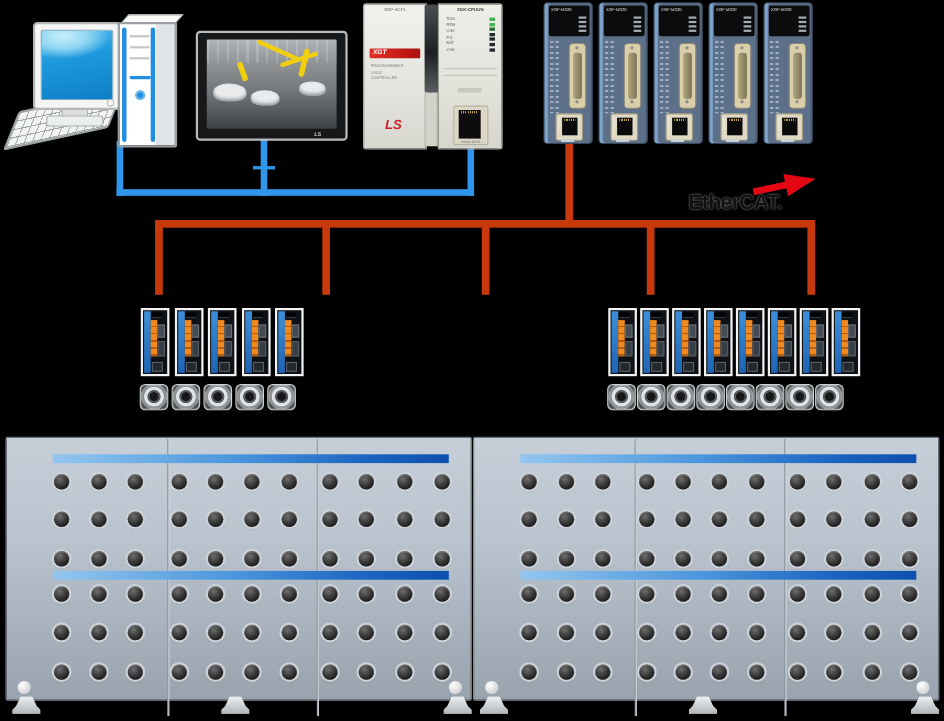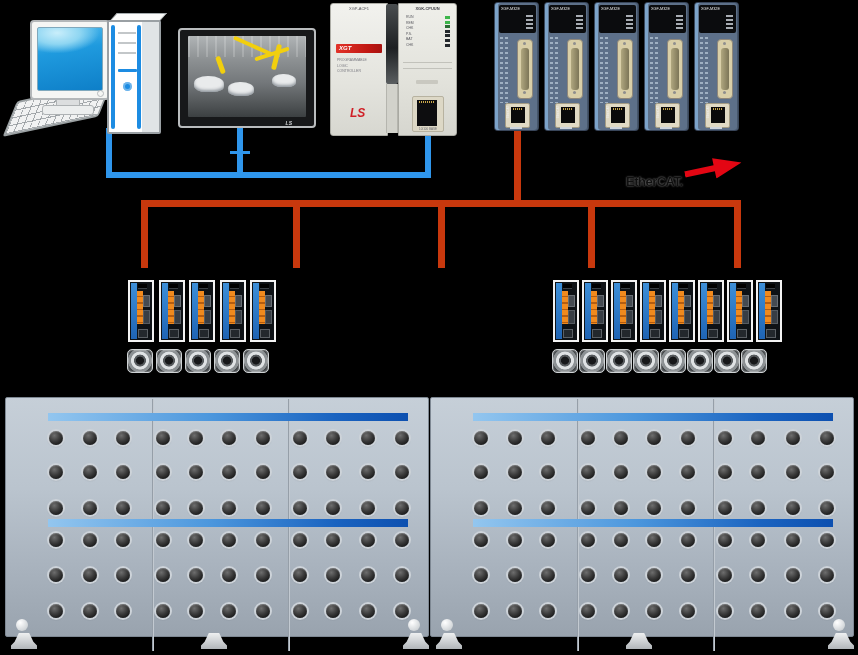--- a/index.html
+++ b/index.html
@@ -93,21 +93,21 @@
   .xmod-rj45{position:absolute;left:10px;top:100px;width:23px;height:23px;background:#e0dac4;
         border:1px solid #a39c84;border-radius:2px;}
   .xmod-rj45 b{position:absolute;left:5px;top:3px;width:14px;height:16px;background:#0a0a0a;}
   .xmod-rj45 b::before{content:"";position:absolute;left:2px;right:2px;top:1px;height:2px;
         background:repeating-linear-gradient(90deg,#caa84a 0 1px,#0a0a0a 1px 2px);}
   .xmod-porttext{position:absolute;left:0px;top:2px;font-size:2.8px;color:#f0f0f0;
         writing-mode:vertical-rl;transform:rotate(180deg);letter-spacing:0;}
   .xmod-foot-dash{position:absolute;left:15px;bottom:1.5px;width:12px;height:1.5px;background:#cfd6dd;}
 
   
-  .ecat-text{position:absolute;left:626px;top:174px;font-size:13px;font-weight:bold;color:#101010;
+  .ecat-text{position:absolute;left:626px;top:174px;font-size:19px;font-weight:bold;color:#101010;
         letter-spacing:-0.5px;text-shadow:0 0 2px rgba(170,170,170,.95);}
   .ecat-arrow{position:absolute;left:684px;top:157px;width:58px;height:22px;transform:rotate(-12deg);
         background:#e30613;filter:drop-shadow(3px 4px 0 #1c1c1c);
         clip-path:polygon(0 38%,52% 38%,52% 6%,100% 52%,52% 100%,52% 66%,0 66%);}
 
   
   .drives{position:absolute;top:280px;display:flex;}
   .g-left{left:128px;gap:4.5px;}
   .g-right{left:553px;gap:3px;}
   .drive{position:relative;width:22px;height:58px;background:#0e1216;border:2px solid #f3f3f3;box-sizing:content-box;}

